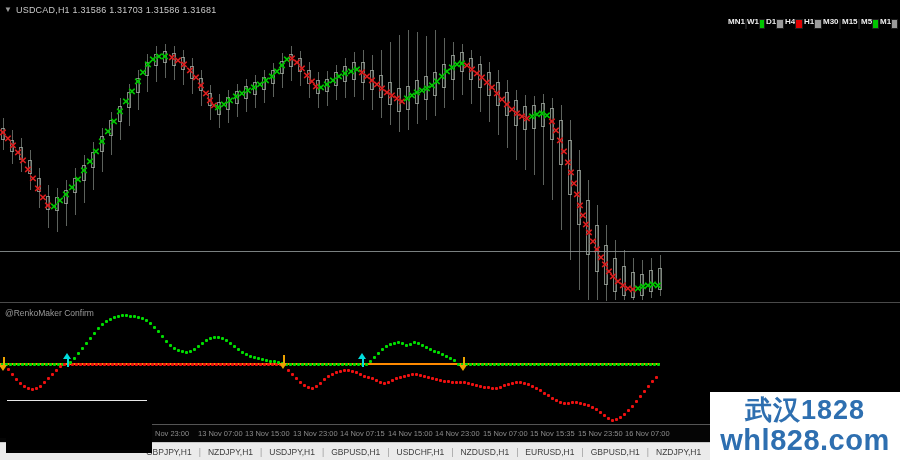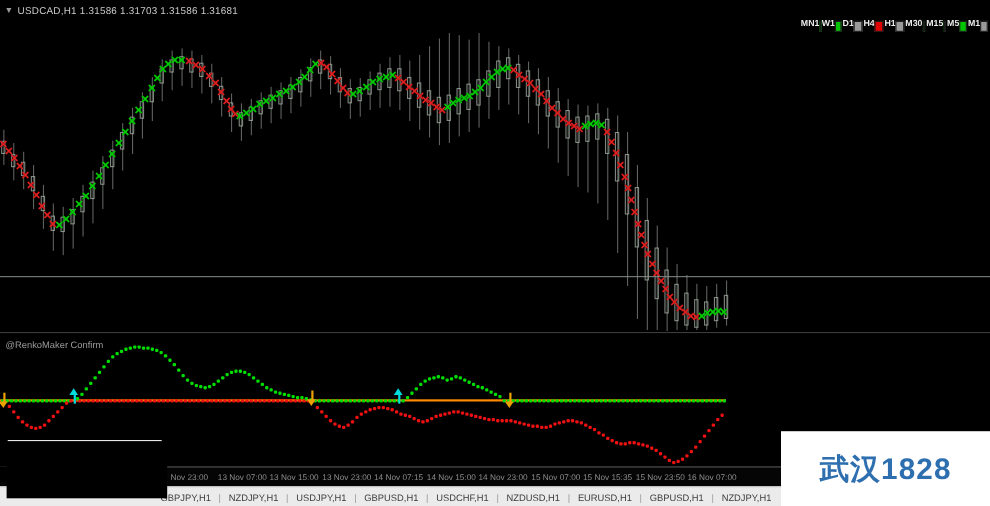--- a/index.html
+++ b/index.html
@@ -778,15 +778,16 @@
       <span class="tab">GBPUSD,H1</span>
       <span class="tab-sep">|</span>
       <span class="tab">NZDJPY,H1</span>
     </div>
 
   <div class="redact" style="left:6px;top:407px;width:146px;height:46px;"></div>
   <div class="redact" style="left:0;top:424px;width:6px;height:14px;"></div>
 
   <div class="watermark">
     <div class="wm1">武汉1828</div>
+    <div class="wm2">whl828.com</div>
   </div>
 
 </div>
 
 </body></html>

